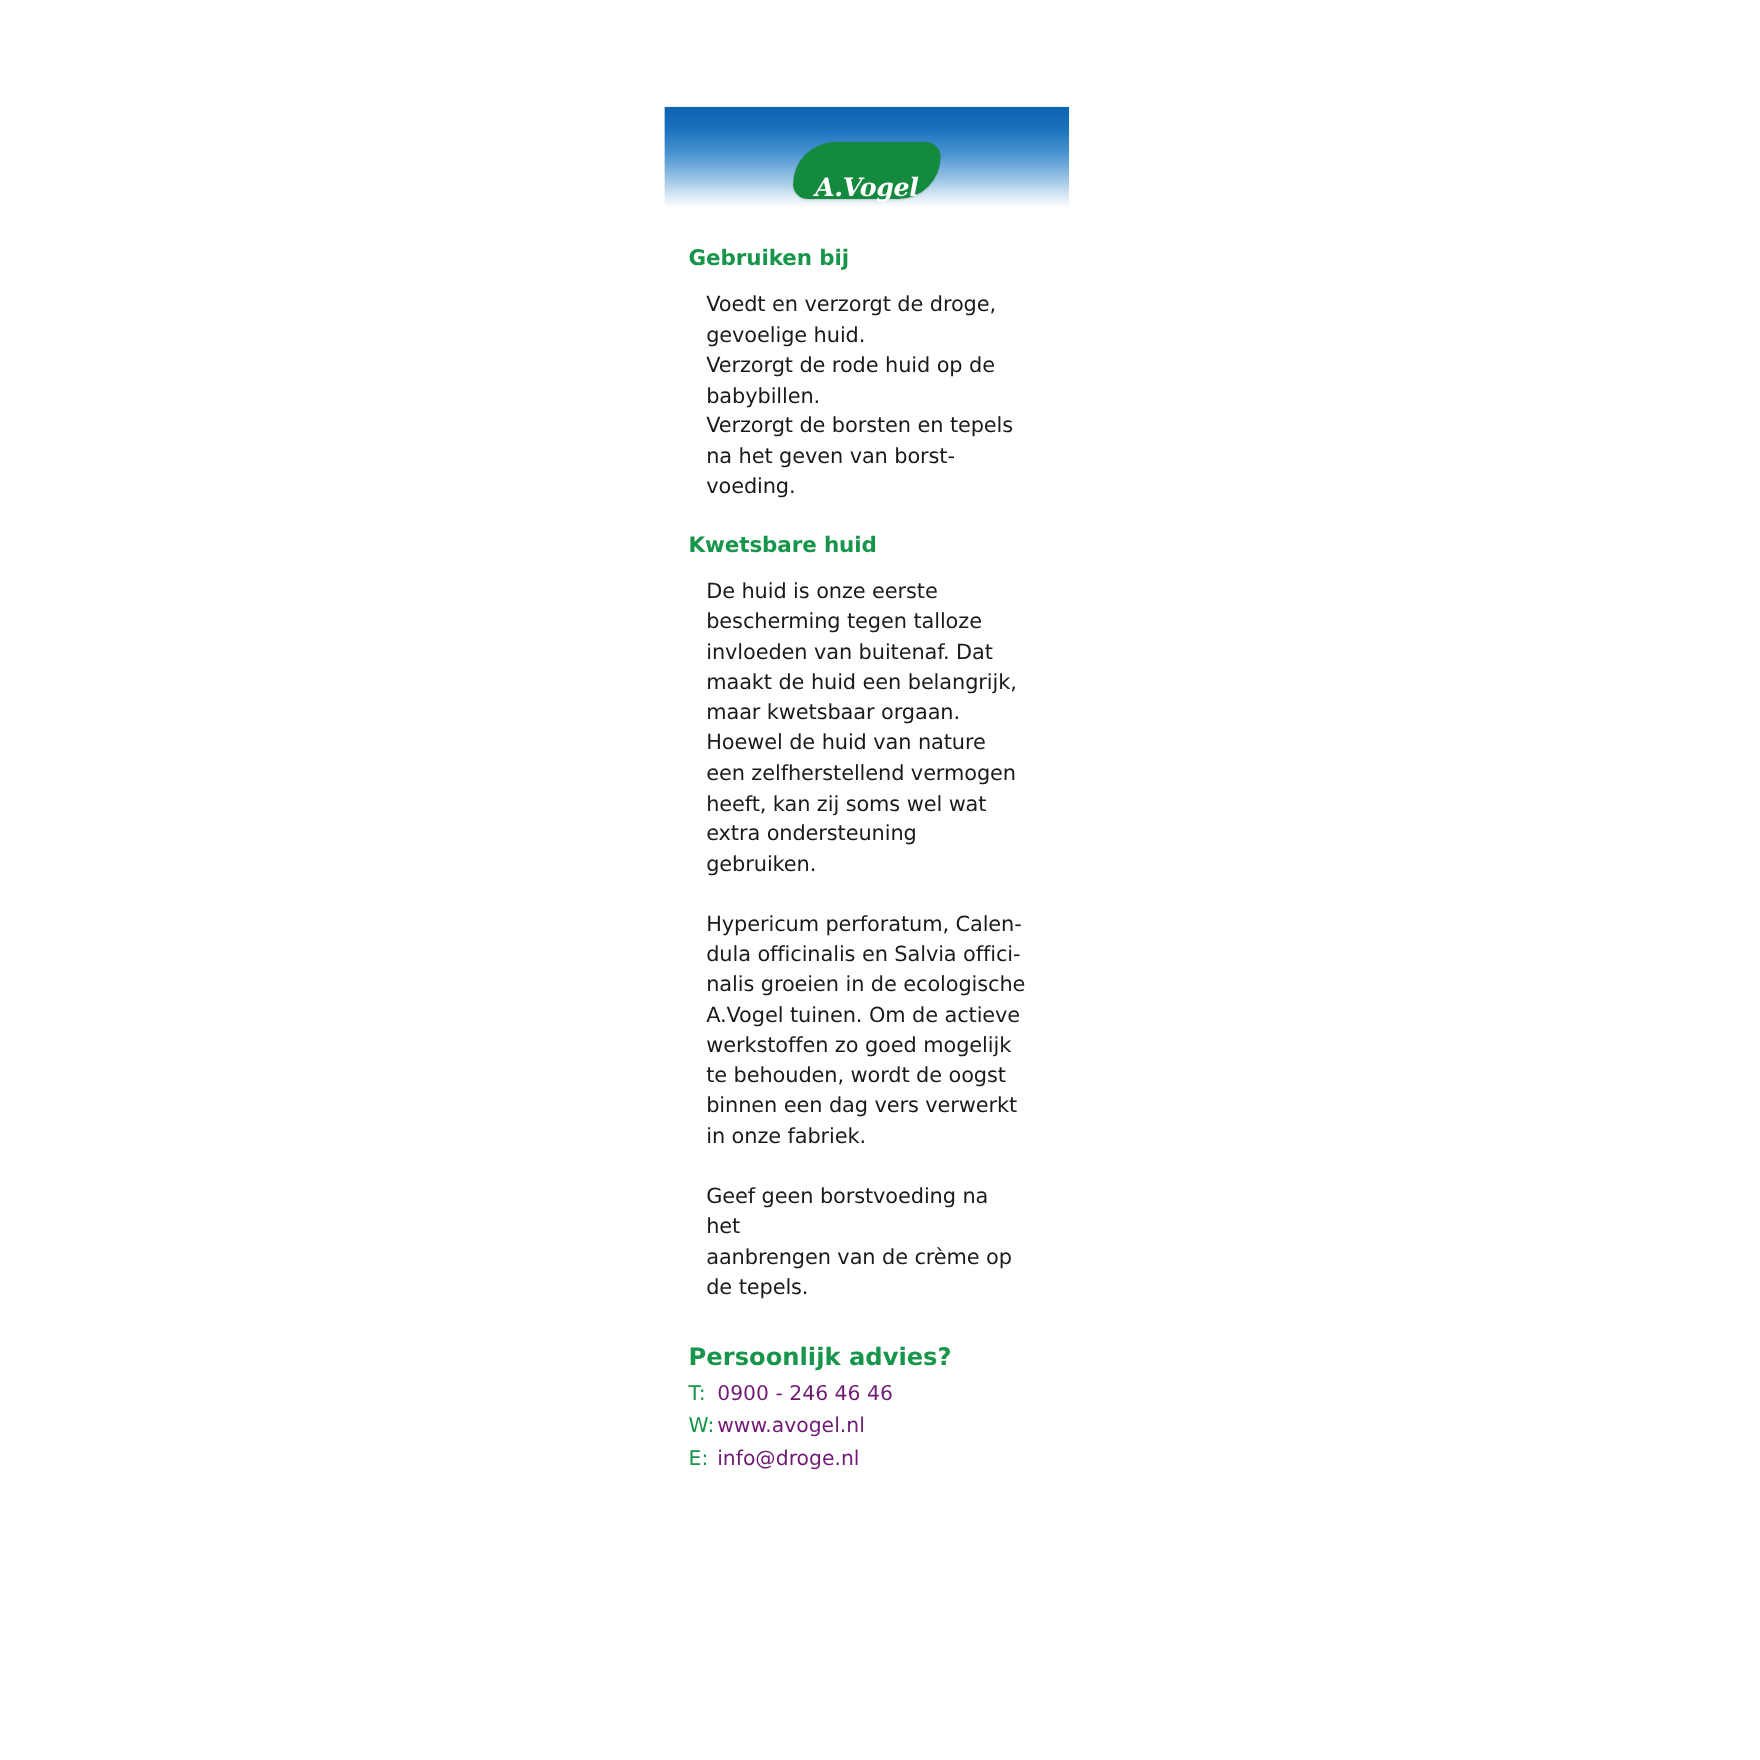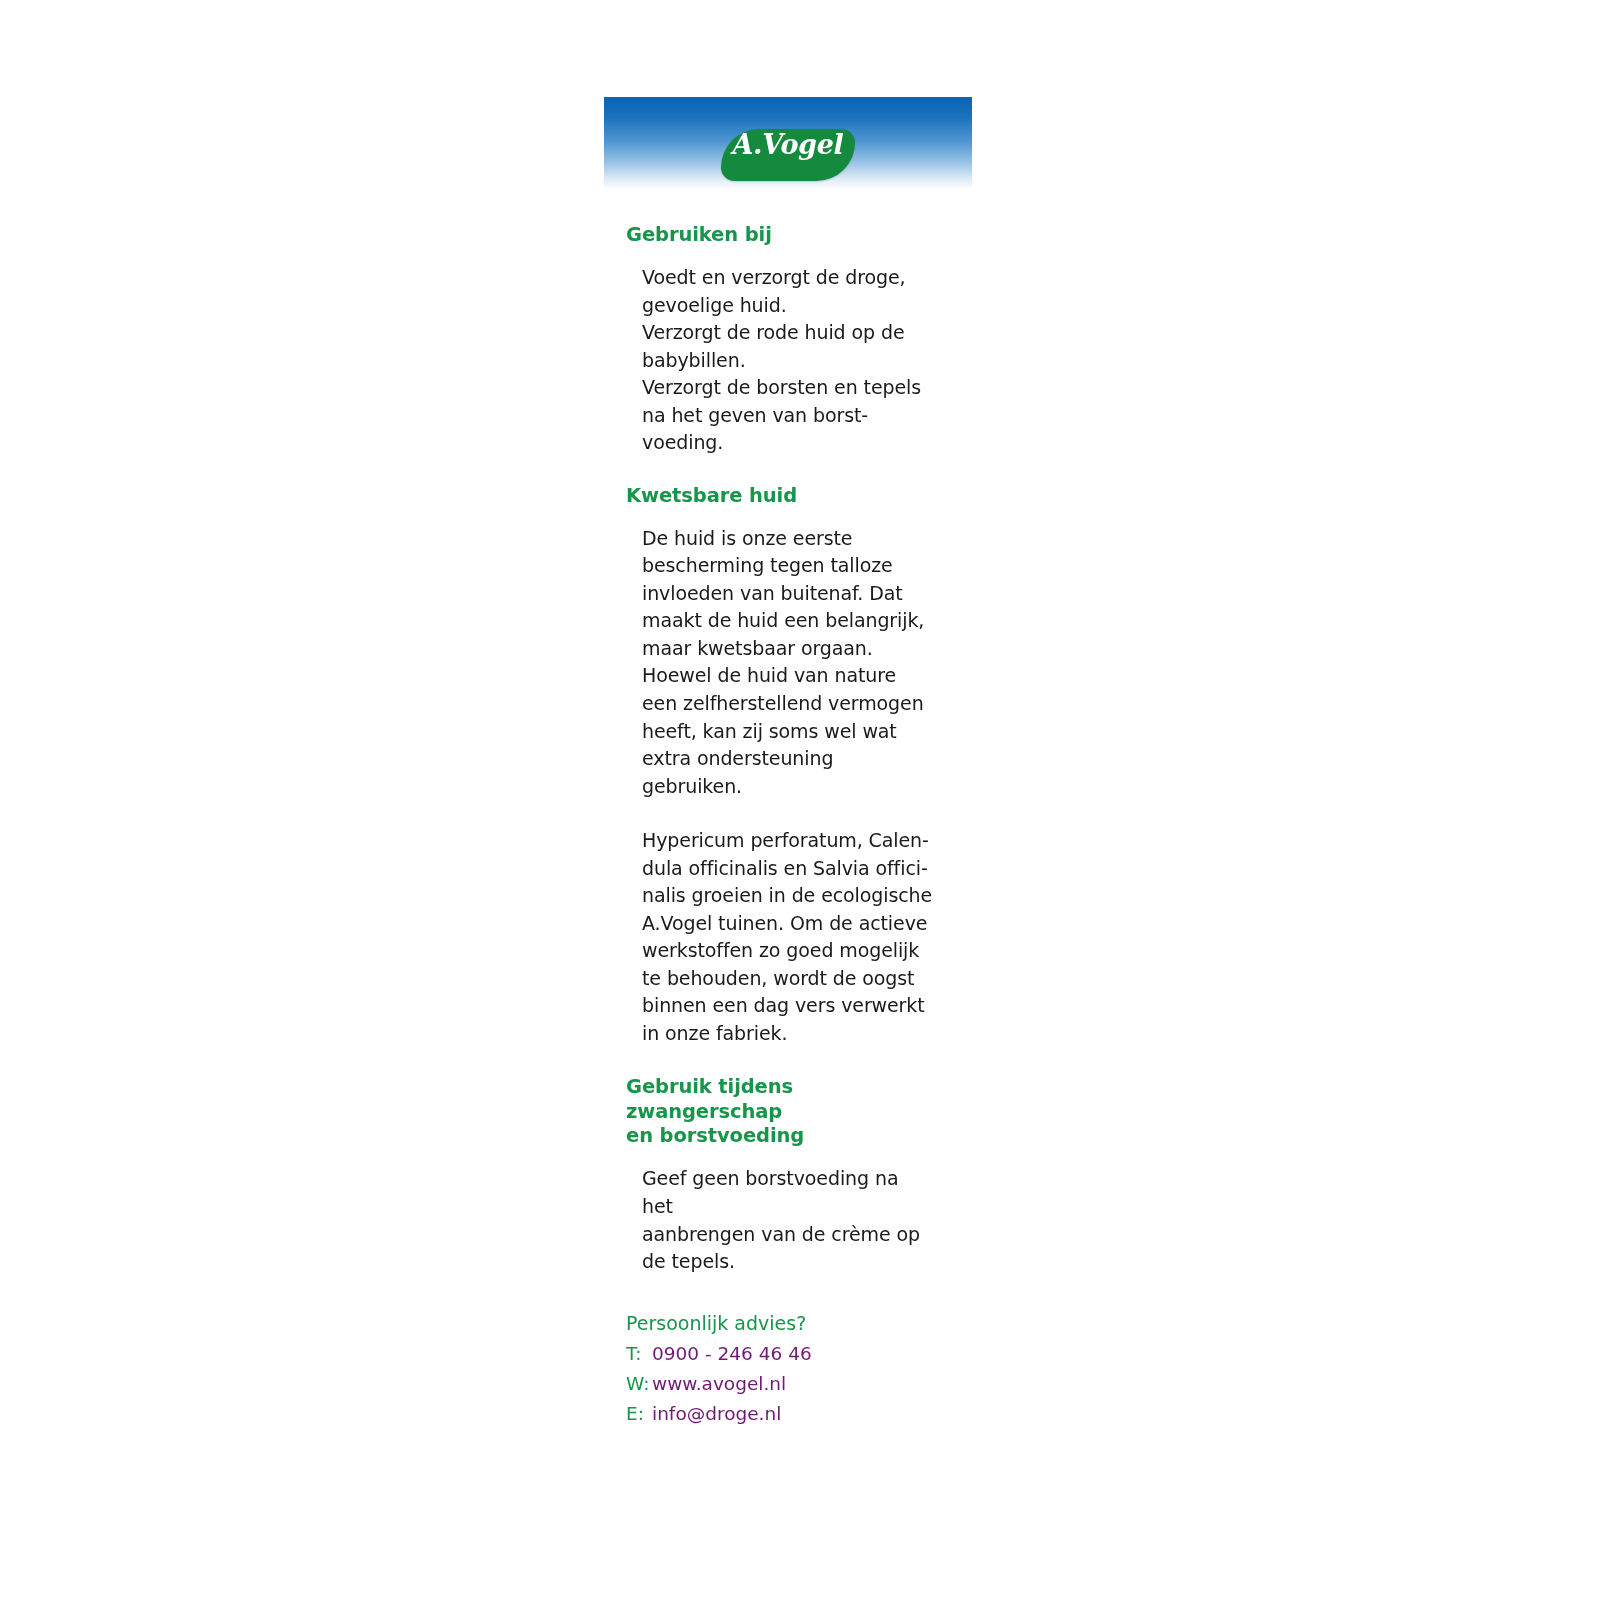--- a/index.html
+++ b/index.html
@@ -39,25 +39,25 @@
     top: 32px;
     width: 134px;
     height: 52px;
     background: #138a3e;
     border-radius: 40px 14px 40px 14px;
     box-shadow: 0 1px 2px rgba(0,0,0,0.15);
   }
   .logo-text {
     position: absolute;
     width: 100%;
-    top: 0;
+    top: 28px;
     text-align: center;
     color: #ffffff;
     font-family: "DejaVu Serif", serif;
-    font-size: 27px;
+    font-size: 23px;
     font-style: italic;
     font-weight: bold;
     letter-spacing: -0.3px;
   }
 
   .content {
     padding: 22px 22px 0 22px;
   }
 
   h2.section-title {
@@ -85,22 +85,22 @@
 
   
   .contact {
     margin-top: 34px;
     color: #17954a;
     font-size: 18.5px;
     line-height: 1.45;
   }
   .contact-title {
     color: #17954a;
-    font-weight: normal;
-    font-size: 19px;
+    font-weight: bold;
+    font-size: 22px;
     margin-bottom: 4px;
   }
   .contact-row {
     display: flex;
     align-items: baseline;
     margin-bottom: 3px;
   }
   .contact-key {
     width: 26px;
     flex: 0 0 26px;
@@ -152,22 +152,20 @@
 dula officinalis en Salvia offici-
 nalis groeien in de ecologische
 A.Vogel tuinen. Om de actieve
 werkstoffen zo goed mogelijk
 te behouden, wordt de oogst
 binnen een dag vers verwerkt
 in onze fabriek.</p>
     </div>
 
     <div class="section">
-      <h2 class="section-title" style="white-space: pre-line;">Gebruik tijdens zwangerschap
-en borstvoeding</h2>
       <p class="section-body">Geef geen borstvoeding na het
 aanbrengen van de crème op
 de tepels.</p>
     </div>
 
     <div class="contact">
       <div class="contact-title">Persoonlijk advies?</div>
 
       <div class="contact-row">
         <span class="contact-key">T:</span>

